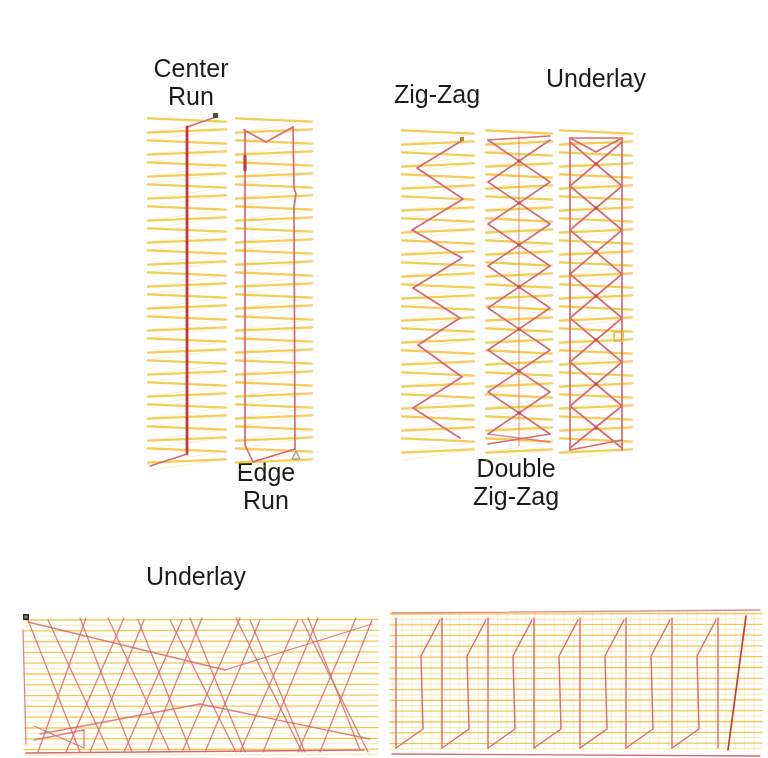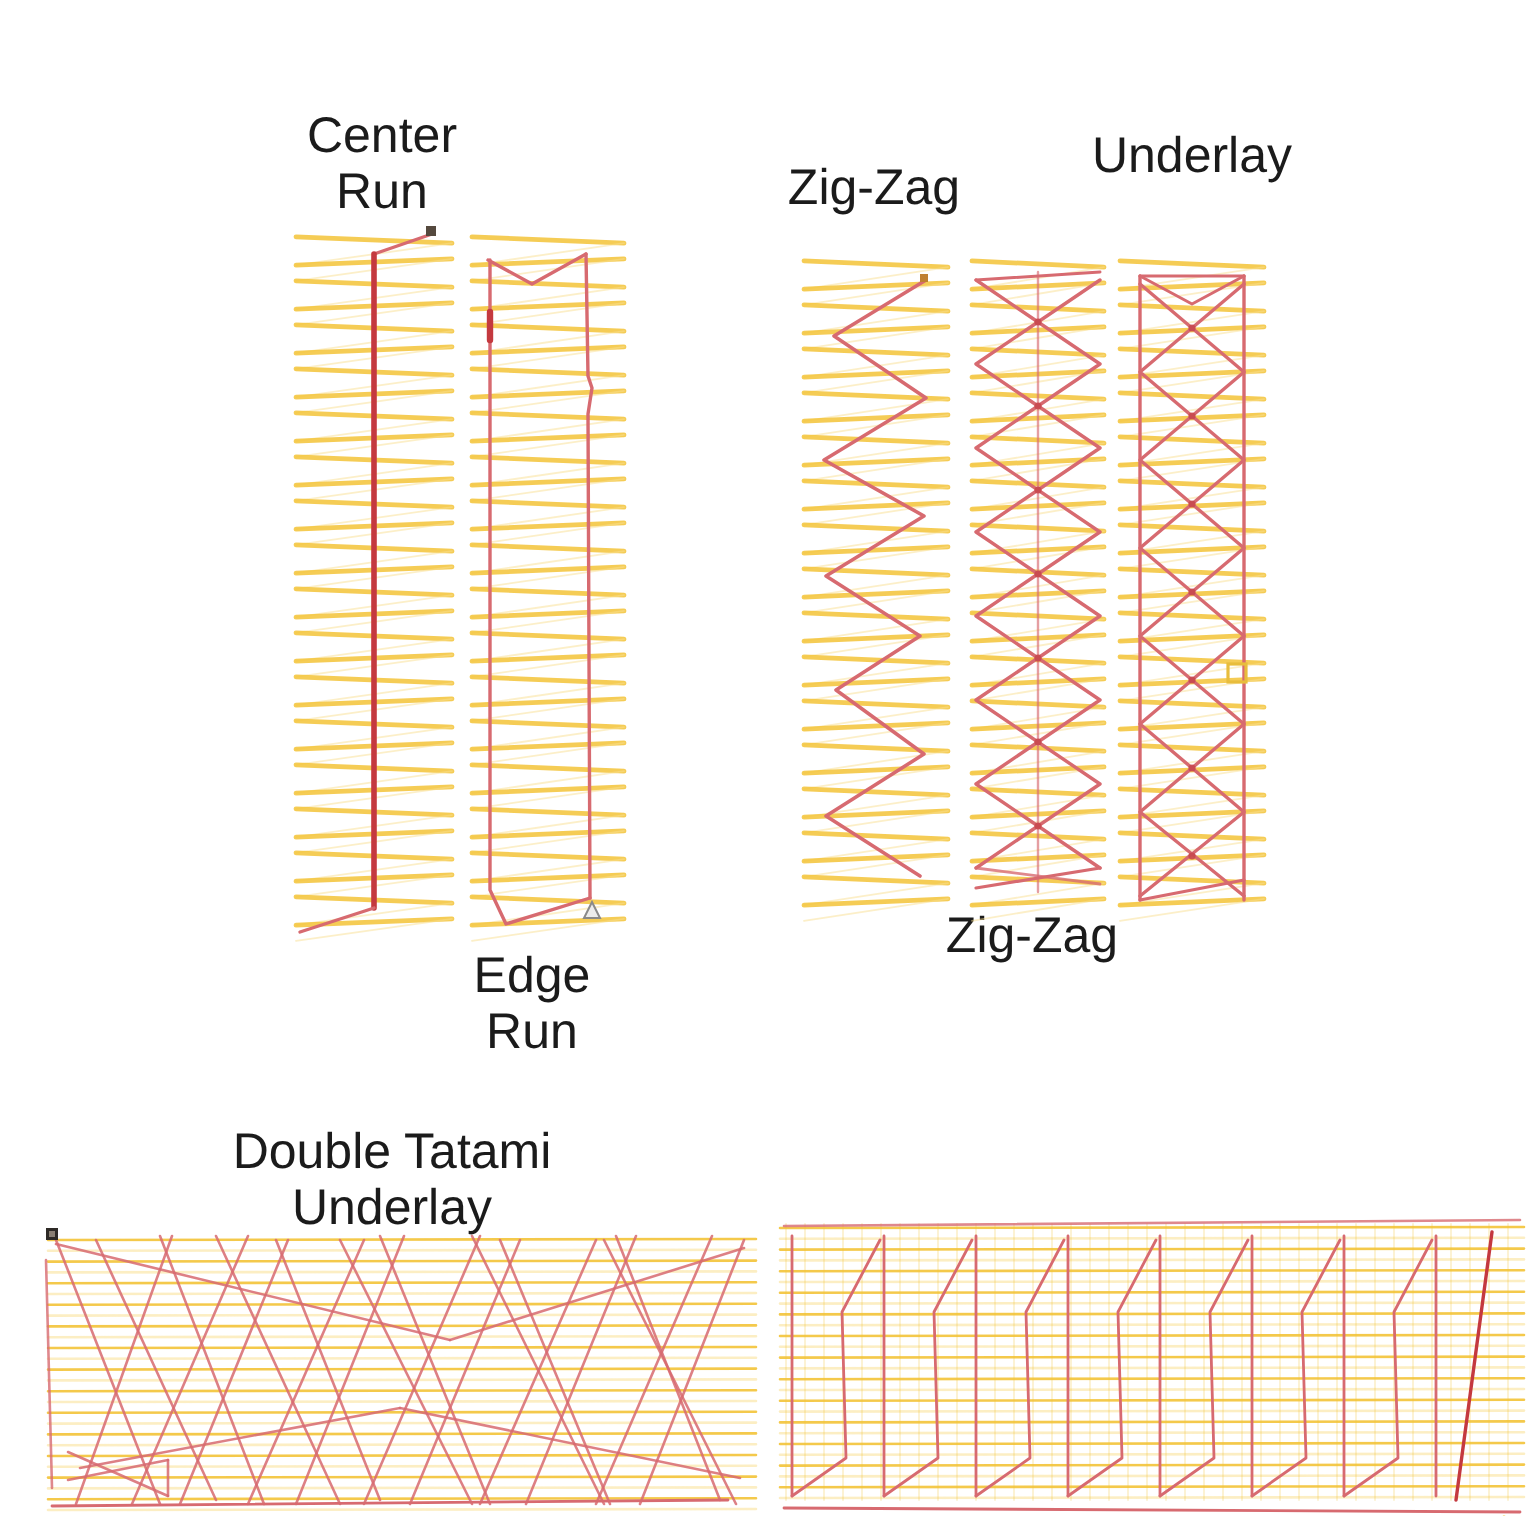--- a/index.html
+++ b/index.html
@@ -23,29 +23,29 @@
   <div class="lbl" style="left:191px;top:24px;">
     <div>Center</div>
     <div>Run</div>
   </div>
   <div class="lbl" style="left:437px;top:50px;">
     <div>Zig-Zag</div>
   </div>
   <div class="lbl" style="left:596px;top:34px;">
     <div>Underlay</div>
   </div>
-  <div class="lbl" style="left:266px;top:444px;">
+  <div class="lbl" style="left:266px;top:428px;">
     <div>Edge</div>
     <div>Run</div>
   </div>
   <div class="lbl" style="left:516px;top:424px;">
+    <div>Double</div>
     <div>Zig-Zag</div>
   </div>
   <div class="lbl" style="left:196px;top:532px;">
-    <div>Double Tatami</div>
     <div>Underlay</div>
   </div>
 
   <div class="panel" style="left:146px;top:82px;">
       <svg width="82" height="360">
         <line x1="2" y1="6.4" x2="80" y2="9.6" stroke="#F3C337" stroke-width="2.4" stroke-opacity="0.85" stroke-linecap="round"></line>
         <line x1="80" y1="9.6" x2="2" y2="20.6" stroke="#F9E092" stroke-width="0.9" stroke-opacity="0.5" stroke-linecap="round"></line>
         <line x1="2" y1="20.6" x2="80" y2="17.4" stroke="#F3C337" stroke-width="2.4" stroke-opacity="0.85" stroke-linecap="round"></line>
         <line x1="80" y1="17.4" x2="2" y2="28.4" stroke="#F9E092" stroke-width="0.9" stroke-opacity="0.5" stroke-linecap="round"></line>
         <line x1="2" y1="28.4" x2="80" y2="31.6" stroke="#F3C337" stroke-width="2.4" stroke-opacity="0.85" stroke-linecap="round"></line>

